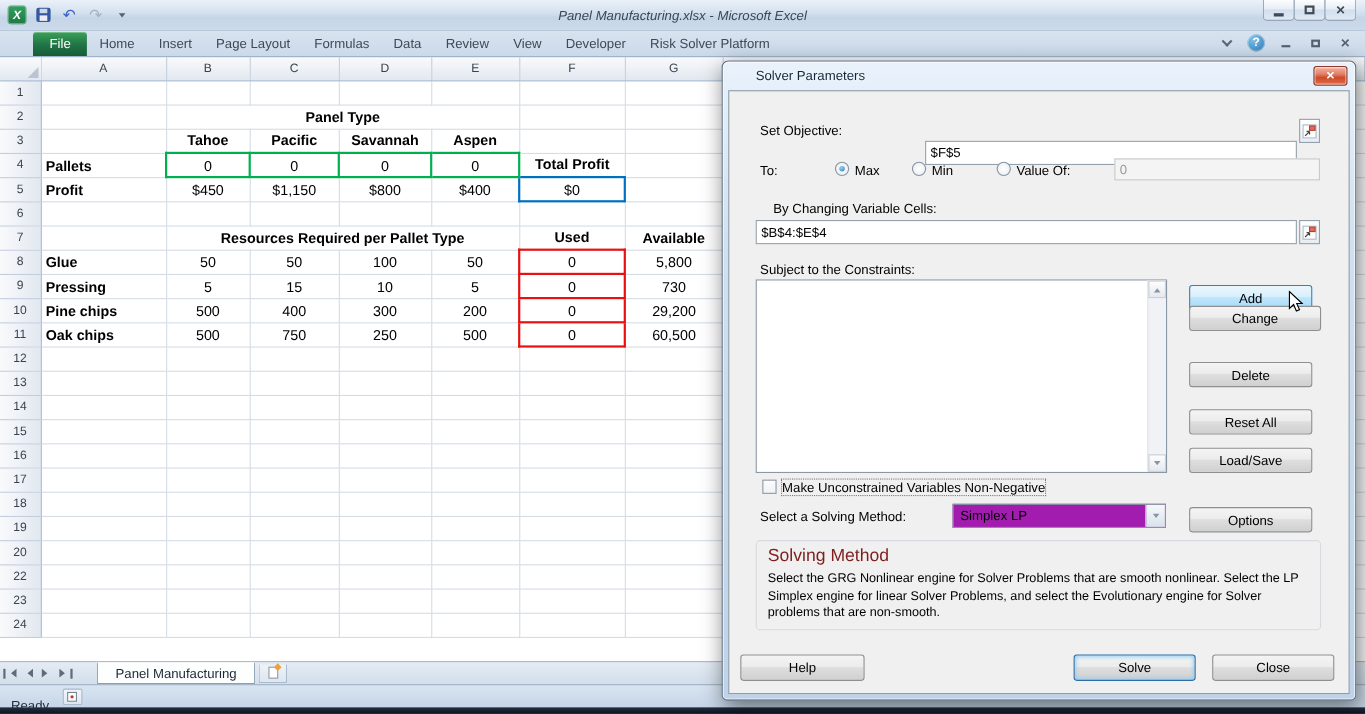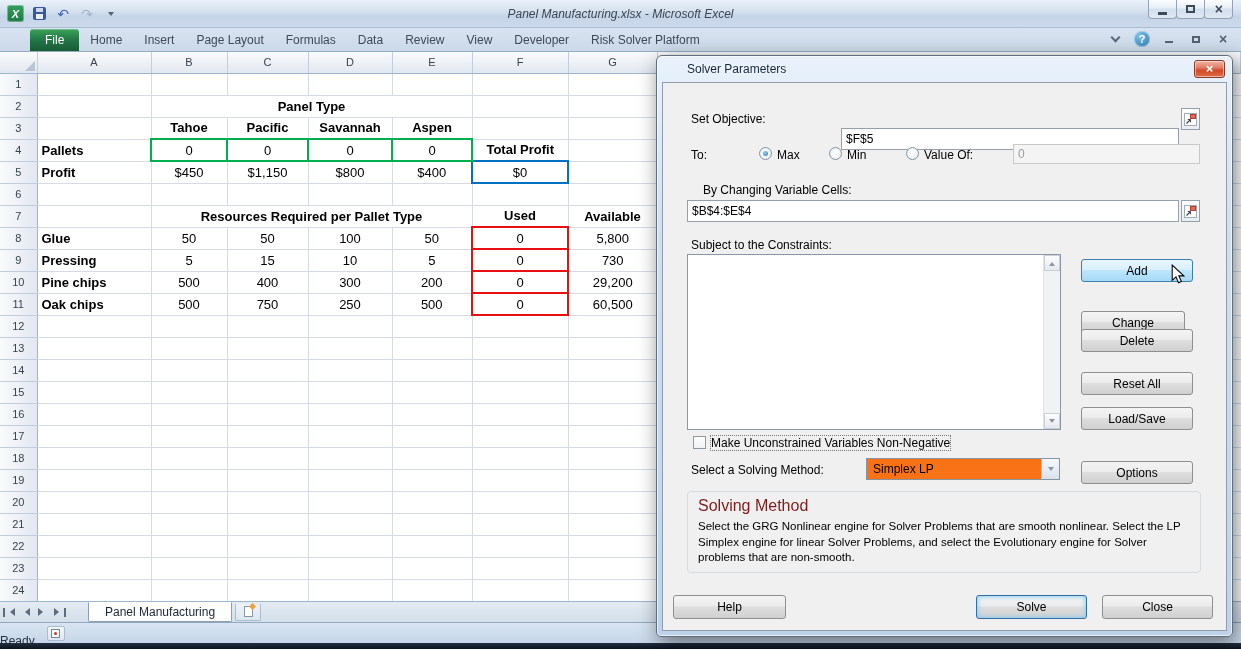--- a/index.html
+++ b/index.html
@@ -81,21 +81,21 @@
     border-radius:0 0 2px 2px; }
   .insert-sheet { width:26px; height:17px; margin-left:3px; background:linear-gradient(#eef3f8,#dde6ef);
     border:1px solid #a9bccd; border-top:none; border-radius:0 0 2px 2px; display:flex; align-items:center; justify-content:center; }
   .page-ico { width:9px; height:11px; background:#fff; border:1px solid #8a97a5; position:relative; }
   .page-ico::after { content:""; position:absolute; right:-3px; top:-3px; width:5px; height:5px;
     background:#e8a33d; transform:rotate(45deg); }
 
   
   .statusbar { position:absolute; top:622px; left:0; right:0; height:21px;
     background:linear-gradient(#d8e4f1,#c6d6e8); border-top:1px solid #93a8bd; display:flex; align-items:center; }
-  .status-mode { font-size:12px; color:#20303f;margin-top:16px; }
+  .status-mode { padding-left:10px; font-size:12px; color:#20303f;margin-top:16px; }
   .macro-btn { margin-left:12px; width:18px; height:15px; display:flex; align-items:center; justify-content:center;
     border:1px solid #aabccd; border-radius:2px; background:linear-gradient(#f2f6fa,#dde7f0); }
   .macro-ico { width:9px; height:9px; border:1px solid #7b8794; background:#fff; position:relative; }
   .macro-ico::after { content:""; position:absolute; left:2px; top:2px; width:3px; height:3px; border-radius:50%; background:#c0392b; }
 
   .taskbar-strip { position:absolute; left:0; right:0; bottom:0; height:6px; background:linear-gradient(#232e40,#0c1320); }
 
   
   .dialog { position:absolute; left:656px; top:55px; width:577px; height:582px;
     background:linear-gradient(#e9f2fb,#cfe0f1 30%,#bed3e9);
@@ -132,21 +132,21 @@
   .sb-track { flex:1; }
   .tri-up4 { width:0; height:0; border:3px solid transparent; border-bottom:4px solid #8a94a2; margin-top:-2px; }
   .tri-dn4 { width:0; height:0; border:3px solid transparent; border-top:4px solid #8a94a2; margin-bottom:-2px; }
 
   .btn { position:absolute; border:1px solid #8e8f8f; border-radius:3px; font-family:inherit; font-size:12px;
     color:#000; background:linear-gradient(#f4f4f4,#ececec 45%,#dedede 50%,#d0d0d0);
     display:flex; align-items:center; justify-content:center; }
   .btn.hot { border-color:#3c7fb1; background:linear-gradient(#eaf6fd,#d9f0fc 45%,#bee6fd 50%,#a7d9f5); }
   .btn.default { border-color:#2e6da5; box-shadow:inset 0 0 4px 1px #8ecef2; }
 
-  .combo { position:absolute; background:#f97316; border:1px solid #8595a4; display:flex; align-items:center; }
+  .combo { position:absolute; background:#a21caf; border:1px solid #8595a4; display:flex; align-items:center; }
   .combo .val { flex:1; padding:0 6px; font-size:12px; }
   .combo .arrow-btn { width:18px; align-self:stretch; border-left:1px solid #b5c3d1;
     background:linear-gradient(#f4f8fb,#d9e3ec); display:flex; align-items:center; justify-content:center; }
 
   .groupbox { position:absolute; border:1px solid #d7dade; border-radius:4px; }
   .gb-title { display:block; padding:5px 10px 1px 10px; font-size:16px; color:#7f1d1d; }
   .gb-text { padding:3px 10px 0 10px; font-size:11.5px; line-height:1.35; color:#000; }
 
   .cursor { position:absolute; left:1171px; top:264px; z-index:100; }
 </style>
@@ -448,31 +448,20 @@
             <td></td>
             <td></td>
             <td></td>
             <td></td>
             <td></td>
             <td></td>
             <td></td>
             <td class="filler"></td>
           </tr>
           <tr>
-            <td class="rowhead">21</td>
-            <td></td>
-            <td></td>
-            <td></td>
-            <td></td>
-            <td></td>
-            <td></td>
-            <td></td>
-            <td class="filler"></td>
-          </tr>
-          <tr>
             <td class="rowhead">22</td>
             <td></td>
             <td></td>
             <td></td>
             <td></td>
             <td></td>
             <td></td>
             <td></td>
             <td class="filler"></td>
           </tr>
@@ -577,21 +566,21 @@
               <span class="tri-up4"></span>
             </div>
           <div class="sb-track"></div>
           <div class="sb-btn">
               <span class="tri-dn4"></span>
             </div>
         </div>
       </div>
 
       <button class="btn hot" style="left:418px;top:176px;width:112px;height:23px">Add</button>
-      <button class="btn" style="left:418px;top:228px;width:104px;height:23px">Change</button>
+      <button class="btn" style="left:418px;top:195px;width:120px;height:23px">Change</button>
       <button class="btn" style="left:418px;top:246px;width:112px;height:23px">Delete</button>
       <button class="btn" style="left:418px;top:289px;width:112px;height:23px">Reset All</button>
       <button class="btn" style="left:418px;top:324px;width:112px;height:23px">Load/Save</button>
 
       <span class="checkbox" style="left:30px;top:353px"></span>
       <span class="lbl focusbox" style="left:48px;top:353px">Make Unconstrained Variables Non-Negative</span>
 
       <span class="lbl" style="left:28px;top:380px">Select a Solving Method:</span>
       <div class="combo" style="left:203px;top:375px;width:194px;height:22px">
         <span class="val">Simplex LP</span>

